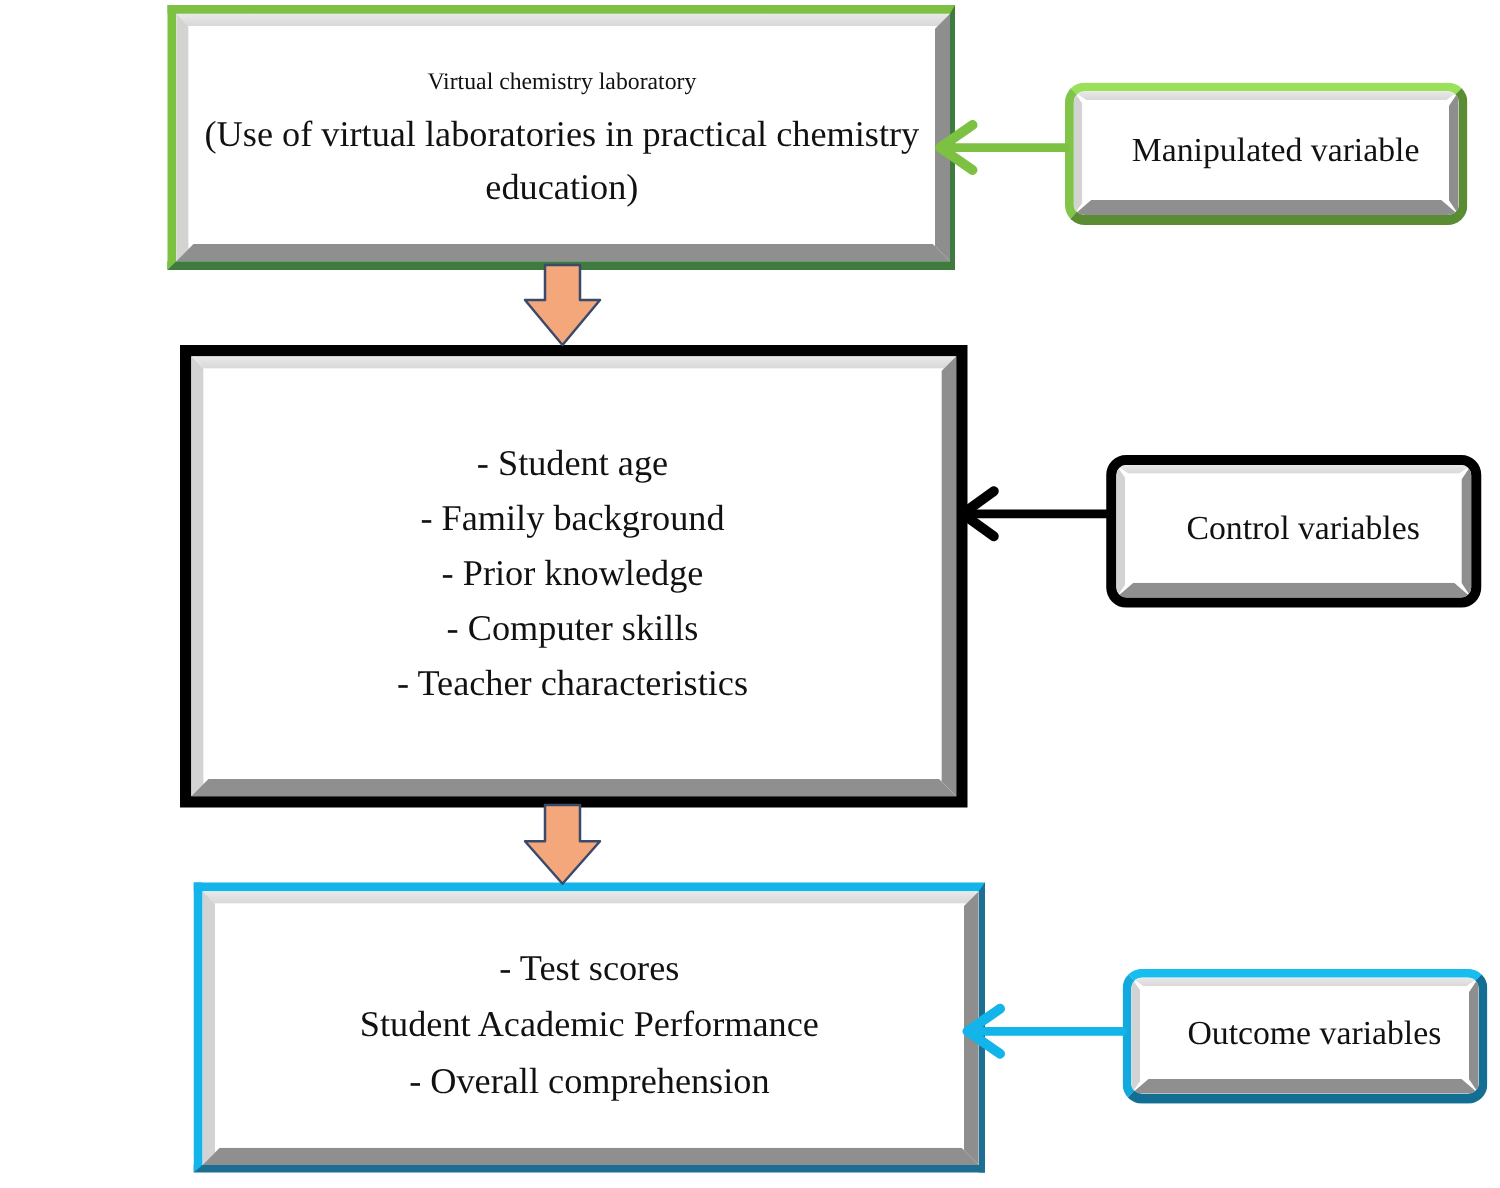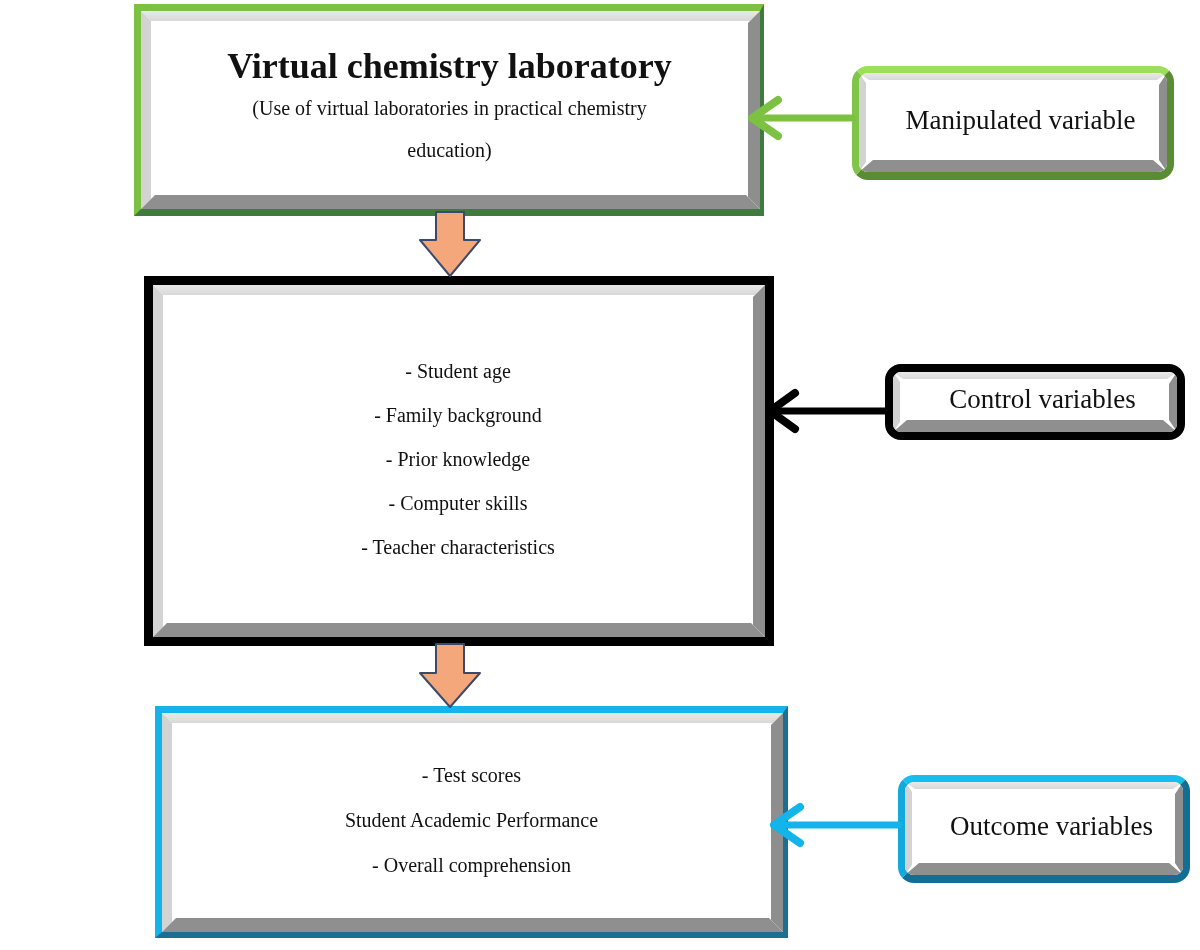--- a/index.html
+++ b/index.html
@@ -25,31 +25,31 @@
                 background: linear-gradient(#e9e9e9, #d8d8d8); clip-path: polygon(0 0,100% 0,calc(100% - 10px) 100%,10px 100%); }
   .frame .left { position: absolute; left: 0; top: 0; bottom: 0; width: 10px;
                  background: #d3d3d3; clip-path: polygon(0 0,100% 10px,100% calc(100% - 10px),0 100%); }
   .frame .right { position: absolute; right: 0; top: 0; bottom: 0; width: 12px;
                   background: #8e8e8e; clip-path: polygon(0 12px,100% 0,100% 100%,0 calc(100% - 12px)); }
   .frame .bottom { position: absolute; left: 0; right: 0; bottom: 0; height: 14px;
                    background: #8f8f8f; clip-path: polygon(14px 0,calc(100% - 14px) 0,100% 100%,0 100%); }
   .frame .face { position: absolute; left: 10px; right: 12px; top: 10px; bottom: 14px; background: #fff;
                  display: flex; flex-direction: column; align-items: center; justify-content: center; text-align: center; }
 
-  .title-bold { font-weight: bold; font-size: 36px; line-height: 42px; }
-  .line { font-size: 20px; line-height: 44px; }
+  .title-bold { font-weight: normal; font-size: 19px; line-height: 42px; }
+  .line { font-size: 29px; line-height: 44px; }
   #box1 .line { line-height: 42px; }
   #box3 .line { line-height: 45px; }
 
   
   .label-box { position: absolute; box-sizing: border-box; border-radius: 16px; background: #fff; overflow: hidden; }
   #lab1 { left: 852px; top: 66px; width: 322px; height: 114px;
           border-top: 7px solid #9be05a; border-left: 7px solid #80c54a;
           border-right: 7px solid #5a8c34; border-bottom: 8px solid #5a8c34; }
-  #lab2 { left: 885px; top: 364px; width: 300px; height: 76px; border: 8px solid #000; }
+  #lab2 { left: 885px; top: 364px; width: 300px; height: 122px; border: 8px solid #000; }
   #lab3 { left: 898px; top: 775px; width: 292px; height: 108px;
           border-top: 7px solid #18bdf0; border-left: 7px solid #14a9dd;
           border-right: 7px solid #126e93; border-bottom: 8px solid #126e93; }
   .label-box .frame .top { height: 7px; }
   .label-box .frame .left { width: 7px; }
   .label-box .frame .right { width: 8px; }
   .label-box .frame .bottom { height: 12px; }
   .label-box .frame .face { left: 7px; right: 8px; top: 7px; bottom: 12px; padding-left: 16px; }
   .label-text { font-size: 27px; }
 

